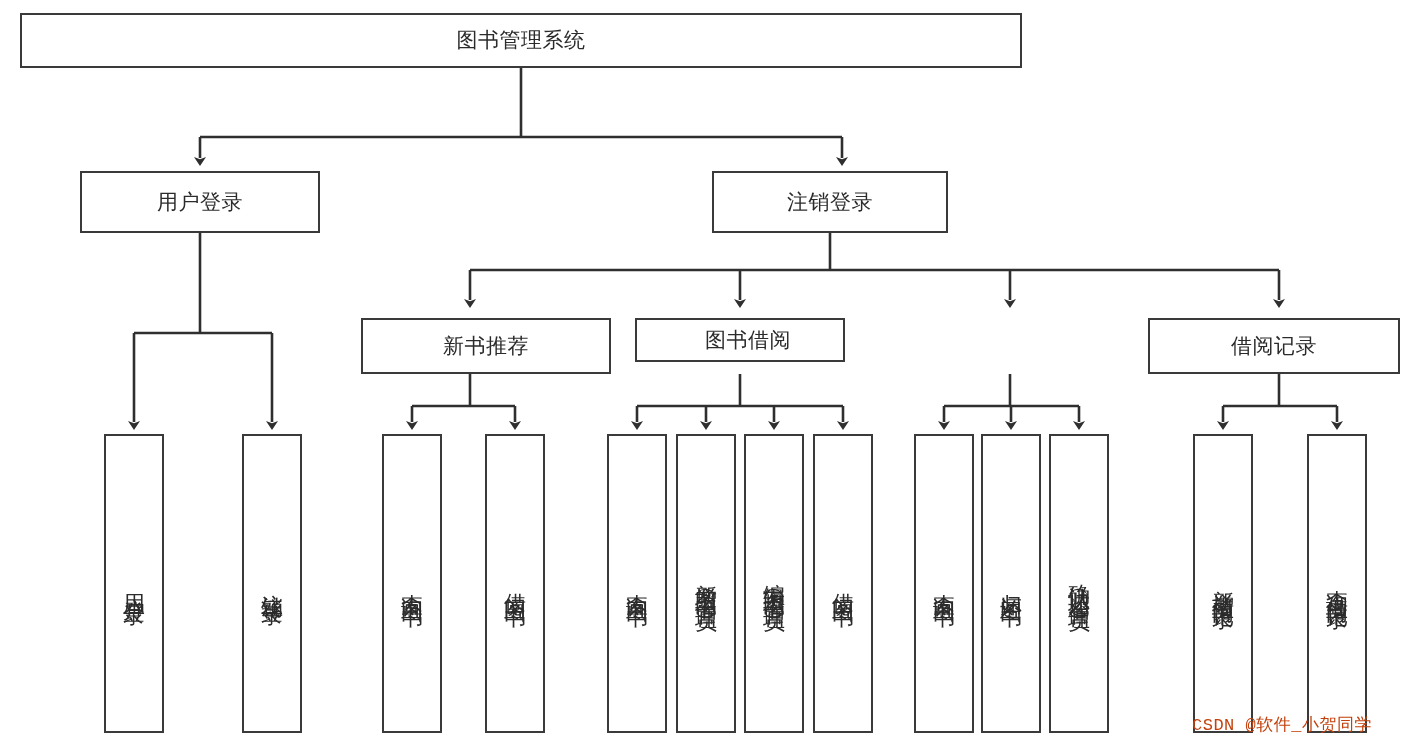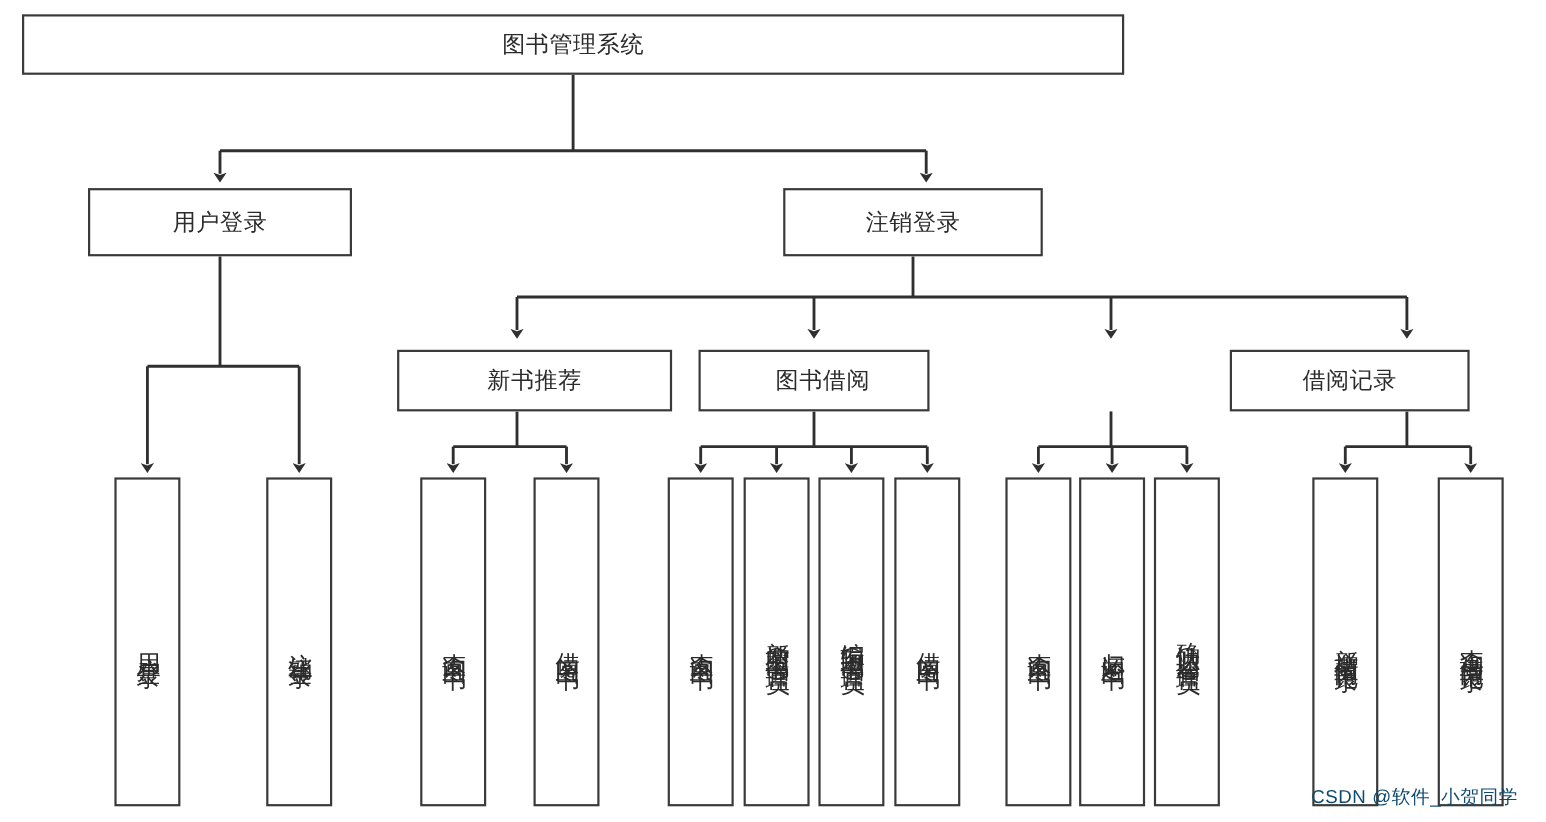--- a/index.html
+++ b/index.html
@@ -47,25 +47,25 @@
   }
   .node.vertical .label {
     writing-mode: vertical-rl;
     text-orientation: upright;
     font-size: 22px;
     letter-spacing: 4px;
     line-height: 1;
   }
   .watermark {
     position: absolute;
-    color: #0c4a6e;
+    color: #c2410c;
     font-size: 17px;
     white-space: nowrap;
     letter-spacing: 0.5px;
-    font-family: Liberation Sans, sans-serif;
+    font-family: Liberation Mono, monospace;
   }
 </style>
 </head>
 <body>
 
 <div id="canvas">
 
   <svg class="edges" viewBox="0 0 1405 747" xmlns="http://www.w3.org/2000/svg">
     <defs>
       <marker id="arrow" markerWidth="10" markerHeight="12" refX="1" refY="6" orient="auto" markerUnits="userSpaceOnUse">
@@ -123,24 +123,24 @@
   <div class="node horizontal" style="left:80px; top:171px; width:240px; height:62px;">
     <span class="label">用户登录</span>
   </div>
   <div class="node horizontal" style="left:712px; top:171px; width:236px; height:62px;">
     <span class="label">注销登录</span>
   </div>
 
   <div class="node horizontal" style="left:361px; top:318px; width:250px; height:56px;">
     <span class="label">新书推荐</span>
   </div>
-  <div class="node horizontal" style="left:635px; top:318px; width:210px; height:56px;padding-left:16px;">
+  <div class="node horizontal" style="left:635px; top:318px; width:210px; height:44px;padding-left:16px;">
     <span class="label">图书借阅</span>
   </div>
-  <div class="node horizontal" style="left:1118px; top:318px; width:218px; height:56px;">
+  <div class="node horizontal" style="left:1148px; top:318px; width:252px; height:56px;">
     <span class="label">借阅记录</span>
   </div>
 
   <div class="node vertical" style="left:104px; top:434px; width:60px; height:299px;">
     <span class="label">用户登录</span>
   </div>
   <div class="node vertical" style="left:242px; top:434px; width:60px; height:299px;">
     <span class="label">注销登录</span>
   </div>
 

